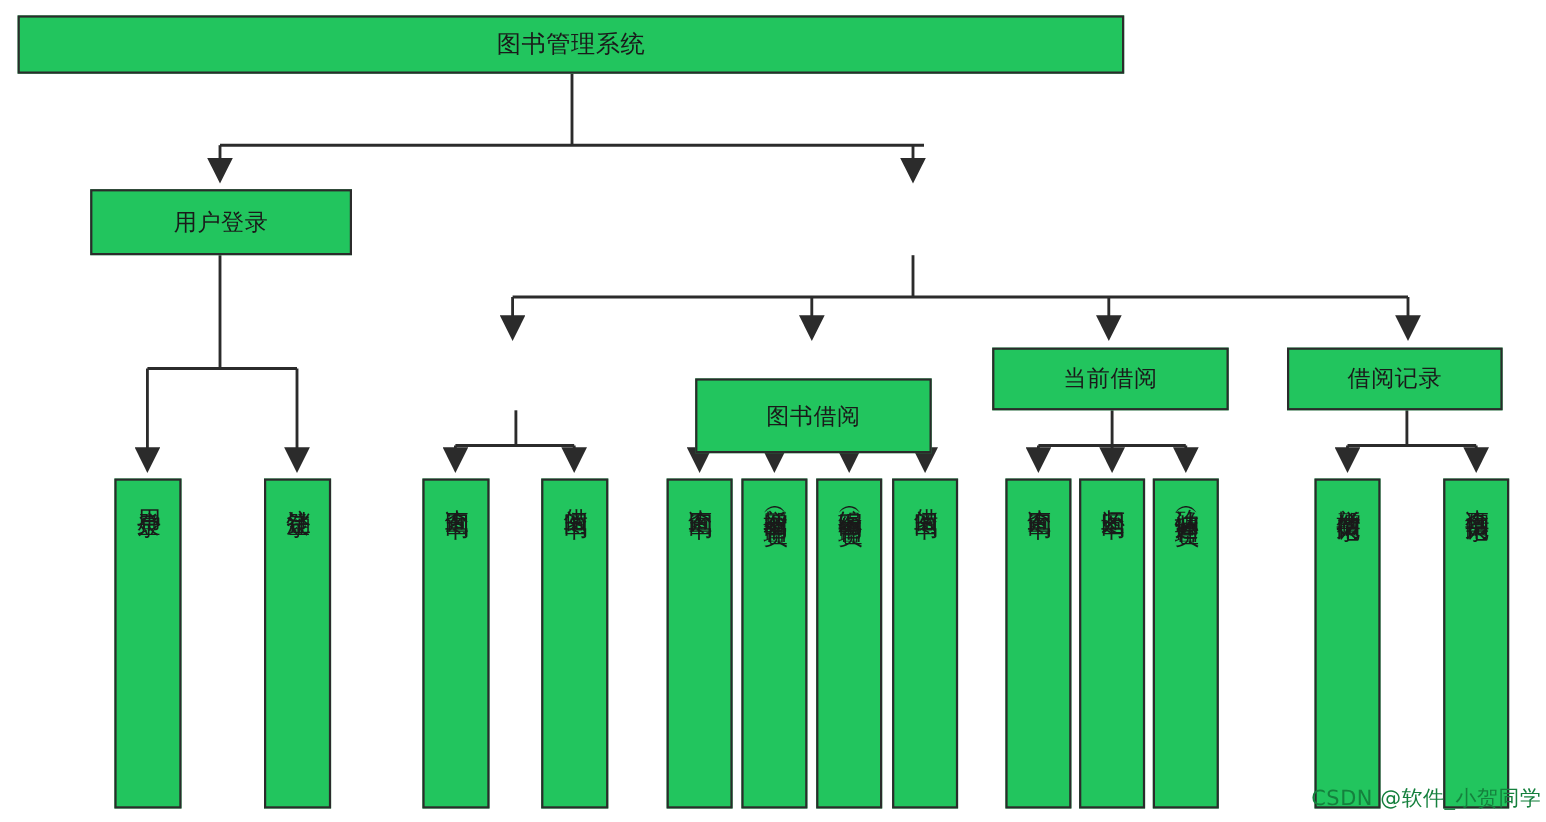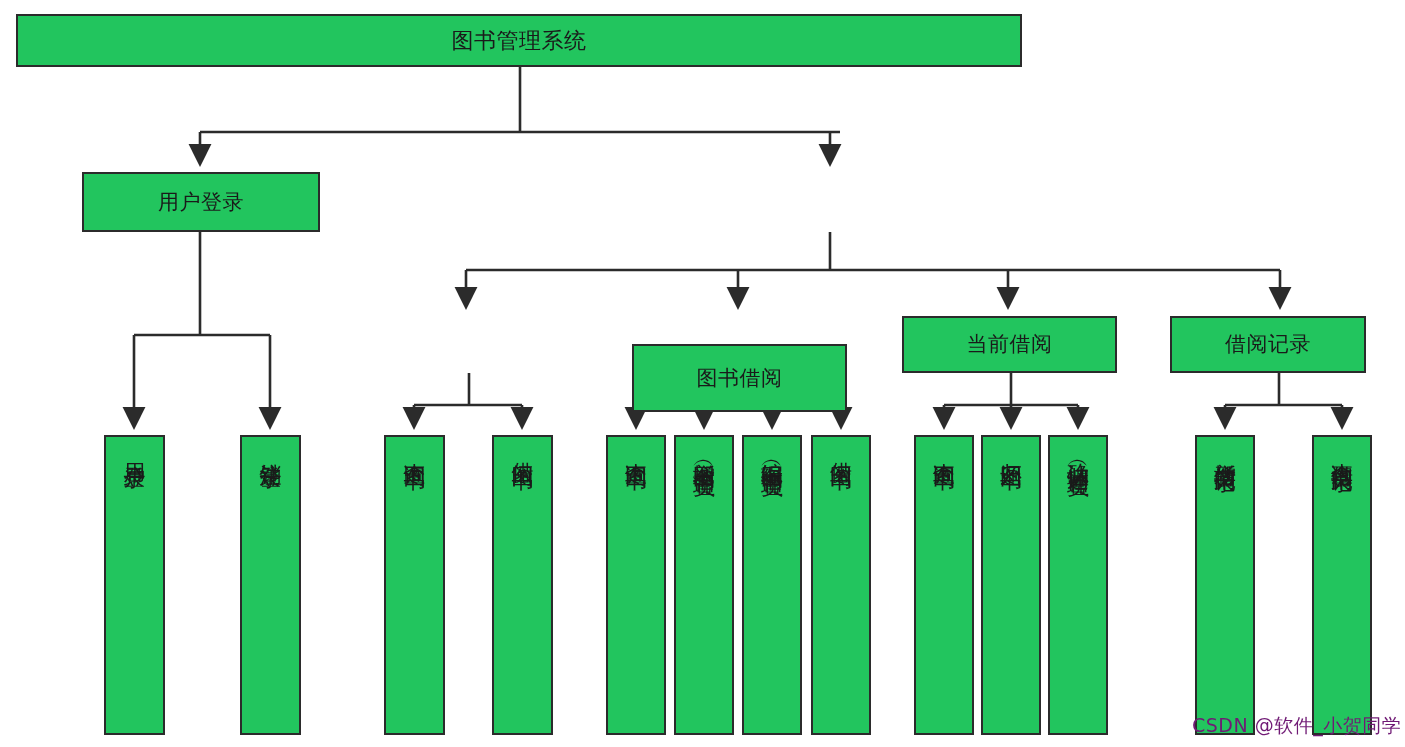--- a/index.html
+++ b/index.html
@@ -55,21 +55,21 @@
     font-size: 22px;
     letter-spacing: 2px;
     line-height: 1;
     white-space: nowrap;
   }
   .node.root .label {
     font-size: 22px;
   }
   .watermark {
     position: absolute;
-    color: #701a75;
+    color: #15803d;
     font-size: 19px;
     white-space: nowrap;
     letter-spacing: 0.5px;
     pointer-events: none;
   }
 </style>
 </head>
 <body>
 
 <div id="diagram-canvas">

